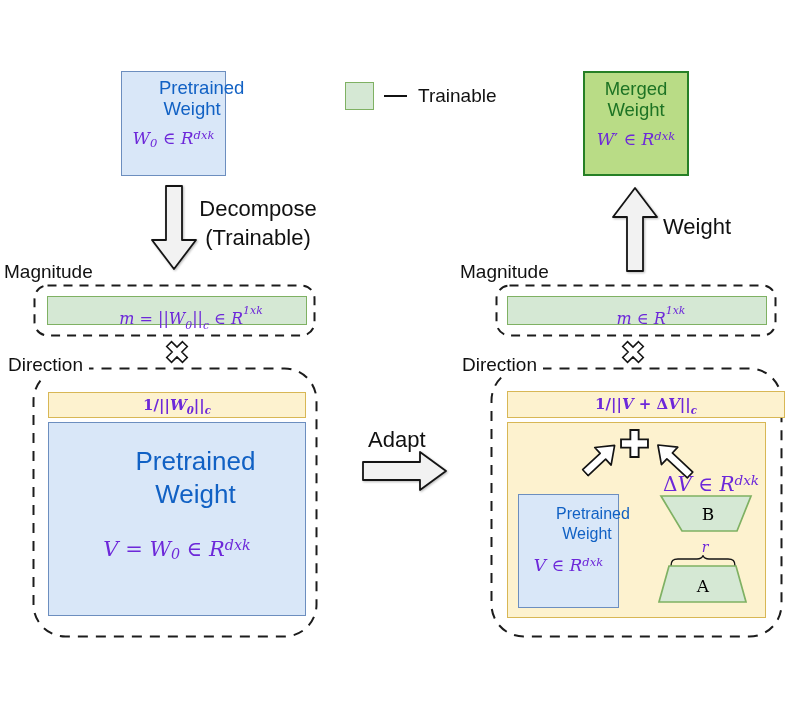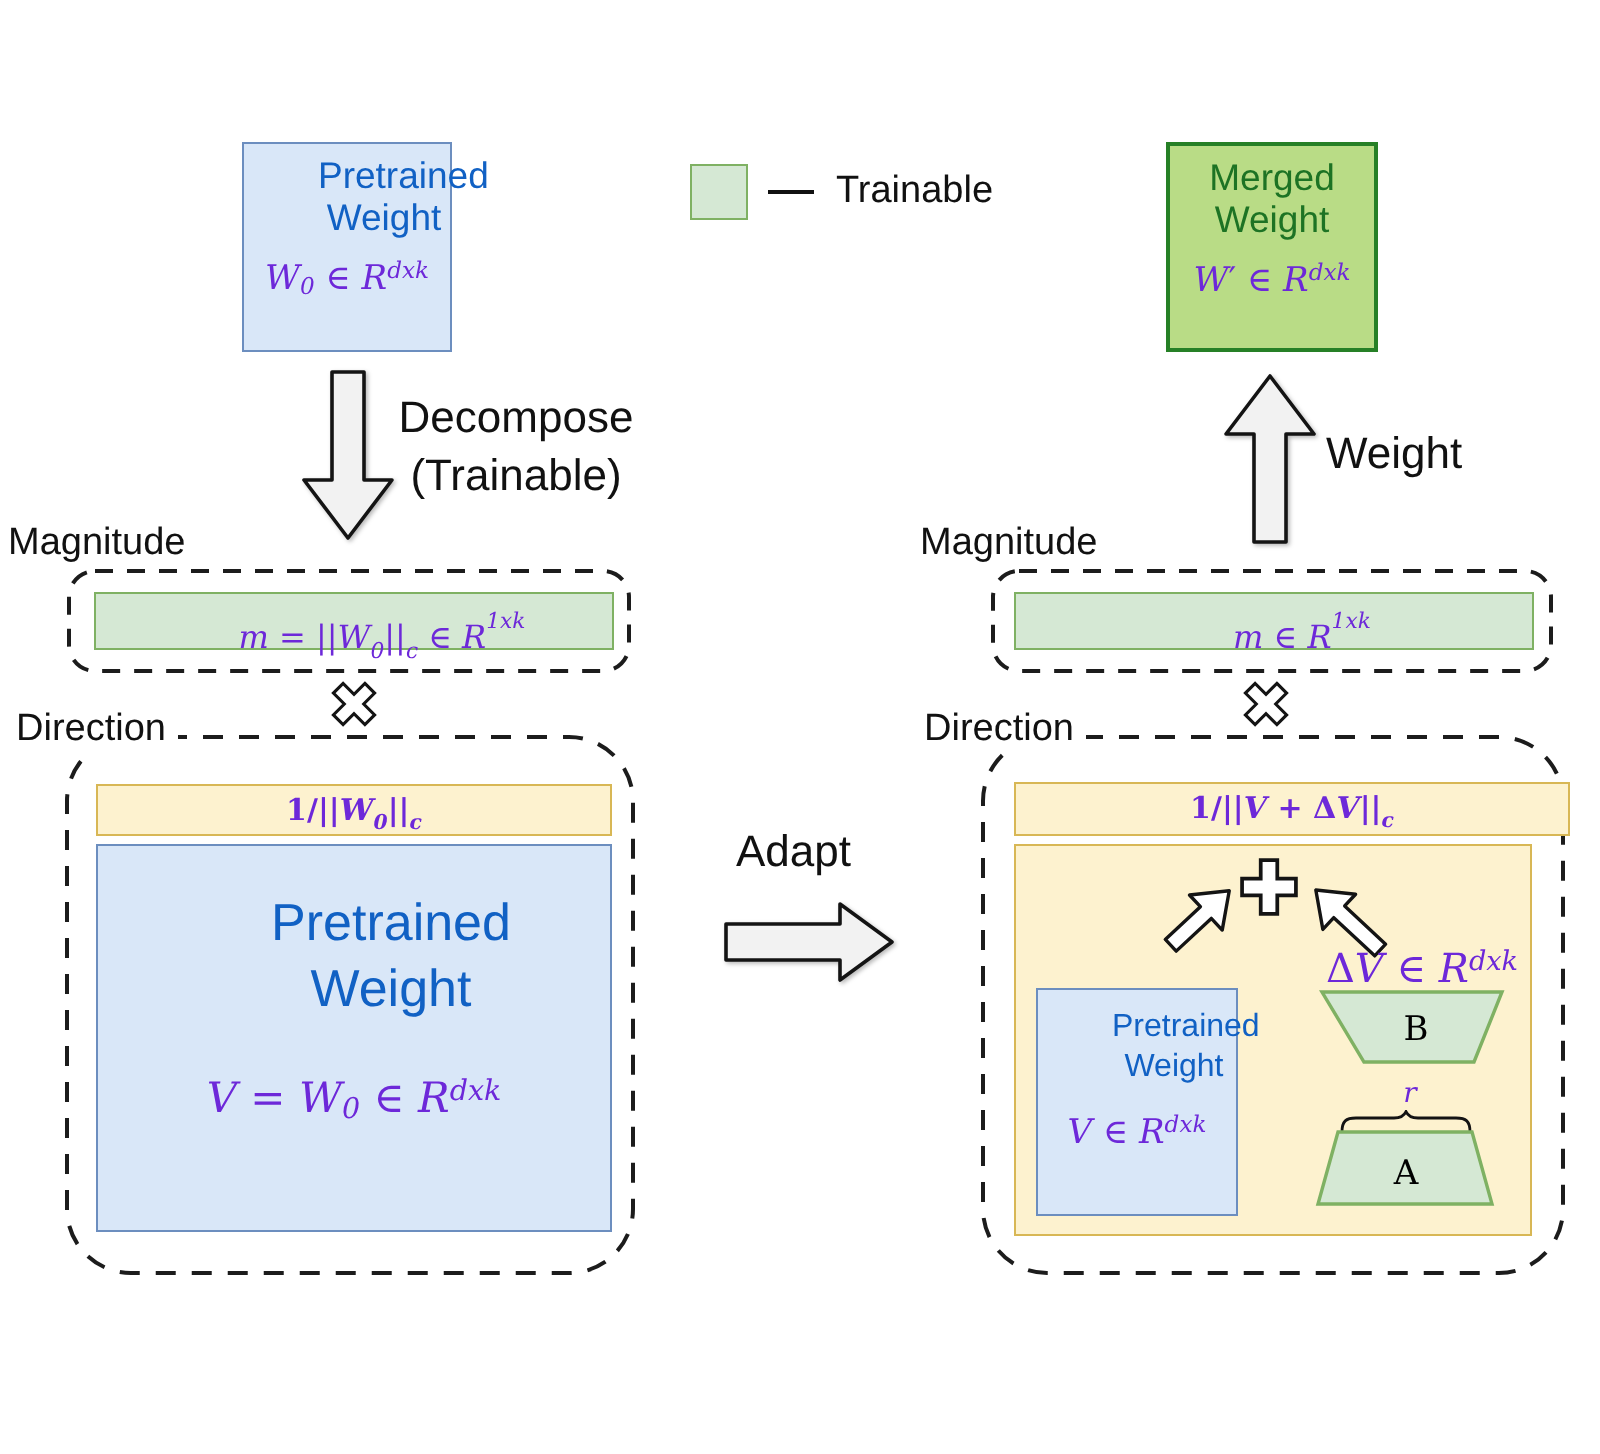--- a/index.html
+++ b/index.html
@@ -94,21 +94,21 @@
   <div class="abs bar-yellow center" style="left:48px;top:392px;width:258px;height:26px;">
     <span class="math" style="font-size:15px;line-height:24px;font-weight:600;"><span class="f-txt">1/||</span><span class="f-var">W</span><span class="f-sub">0</span><span class="f-txt">||</span><span class="f-sub">c</span></span>
   </div>
 
   <div class="abs box-blue center" style="left:48px;top:422px;width:258px;height:194px;">
     <div class="blue-title" style="font-size:26px;line-height:33px;margin-top:22px;">Pretrained</div>
     <div class="blue-title" style="font-size:26px;line-height:33px;">Weight</div>
     <div class="math" style="font-size:21px;margin-top:26px;"><span class="f-var">V</span><span class="f-txt"> = </span><span class="f-var">W</span><span class="f-sub">0</span><span class="f-txt"> ∈ </span><span class="f-var">R</span><span class="f-sup">dxk</span></div>
   </div>
 
-  <div class="abs arrow-label" style="left:368px;top:411px;">Adapt</div>
+  <div class="abs arrow-label" style="left:368px;top:425px;">Adapt</div>
   <svg class="abs shadowed" style="left:362px;top:451px;" width="86" height="40" viewBox="0 0 86 40">
     <polygon points="1,11 58,11 58,1 84,20 58,39 58,29 1,29" fill="var(--arrow-fill)" stroke="var(--arrow-stroke)" stroke-width="1.8" stroke-linejoin="round"></polygon>
   </svg>
 
   <div class="abs side-label" style="left:460px;top:261px;">Magnitude</div>
   <svg class="abs" style="left:495px;top:284px;" width="282" height="53" viewBox="0 0 282 53">
     <rect x="1.5" y="1.5" width="279" height="50" rx="13" fill="none" stroke="var(--dash-color)" stroke-width="2" stroke-dasharray="9 7"></rect>
   </svg>
   <div class="abs bar-green center" style="left:507px;top:296px;width:260px;height:29px;">
     <span class="math" style="font-size:16px;line-height:27px;"><span class="f-var">m</span><span class="f-txt"> ∈ </span><span class="f-var">R</span><span class="f-sup">1xk</span></span>

